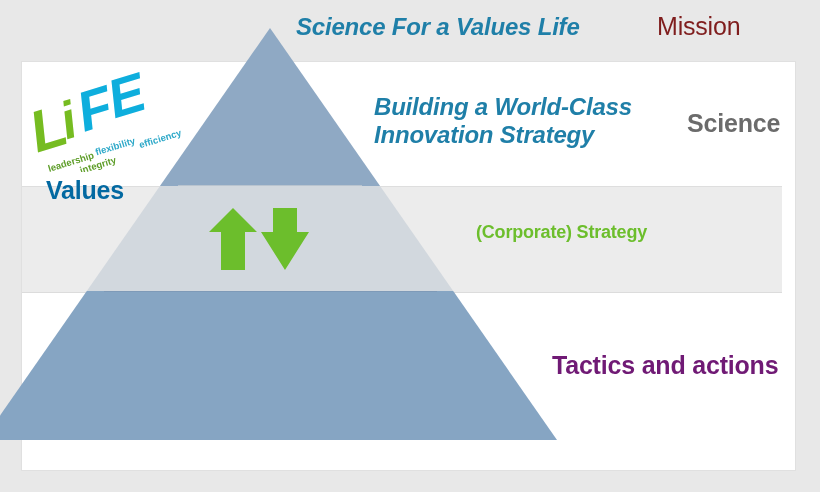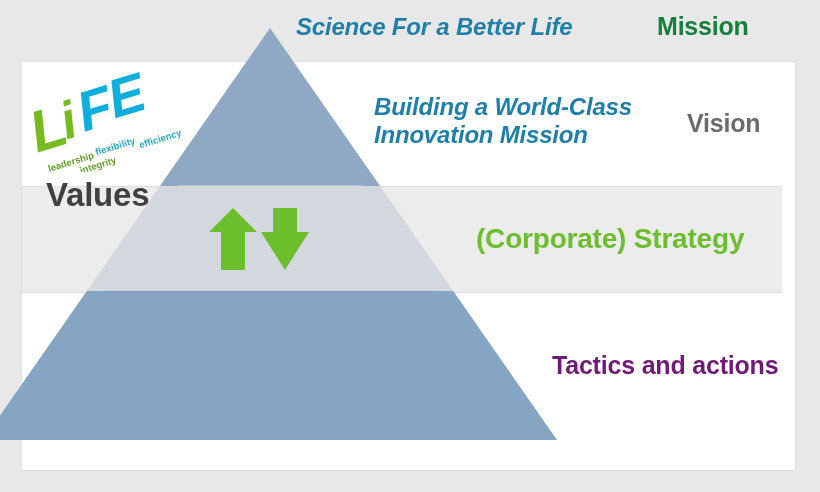--- a/index.html
+++ b/index.html
@@ -57,22 +57,22 @@
   
   .txt {
     position: absolute;
     white-space: nowrap;
     line-height: 1.18;
   }
   .mission-tag {
     top: 12px;
     left: 657px;
     font-size: 25px;
-    font-weight: bold;
-    color: #15803d;
+    font-weight: normal;
+    color: #7f1d1d;
     letter-spacing: -0.2px;
   }
   .mission-stmt {
     top: 13px;
     left: 296px;
     font-size: 24px;
     font-weight: bold;
     font-style: italic;
     color: #1f7fa8;
     letter-spacing: -0.2px;
@@ -92,29 +92,29 @@
     font-size: 24px;
     font-weight: bold;
     font-style: italic;
     color: #1f7fa8;
     white-space: normal;
     letter-spacing: -0.2px;
   }
   .values-tag {
     top: 176px;
     left: 46px;
-    font-size: 33px;
-    font-weight: bold;
-    color: #404040;
+    font-size: 25px;
+    font-weight: bold;
+    color: #0369a1;
     letter-spacing: -0.2px;
   }
   .strategy-tag {
     top: 222px;
     left: 476px;
-    font-size: 28px;
+    font-size: 18px;
     font-weight: bold;
     color: #6cbe2c;
     letter-spacing: -0.2px;
   }
   .tactics-tag {
     top: 351px;
     left: 552px;
     font-size: 25px;
     font-weight: bold;
     color: #701a75;
@@ -202,28 +202,28 @@
     </svg>
   </div>
 
   <div class="arrows">
     <svg width="110" height="68" viewBox="0 0 110 68" xmlns="http://www.w3.org/2000/svg">
       <polygon points="26,2 50,26 38,26 38,64 14,64 14,26 2,26" fill="#6cbe2c"></polygon>
       <polygon points="78,64 102,26 90,26 90,2 66,2 66,26 54,26" fill="#6cbe2c"></polygon>
     </svg>
   </div>
 
-  <div class="txt mission-stmt">Science For a Better Life</div>
+  <div class="txt mission-stmt">Science For a Values Life</div>
   <div class="txt mission-tag">Mission</div>
 
   <div class="txt vision-stmt">
     <span>Building a World-Class</span><br>
-    <span>Innovation Mission</span>
-  </div>
-  <div class="txt vision-tag">Vision</div>
+    <span>Innovation Strategy</span>
+  </div>
+  <div class="txt vision-tag">Science</div>
 
   <div class="txt values-tag">Values</div>
 
   <div class="txt strategy-tag">(Corporate) Strategy</div>
 
   <div class="txt tactics-tag">Tactics and actions</div>
 
 </div>
 
 </body></html>

